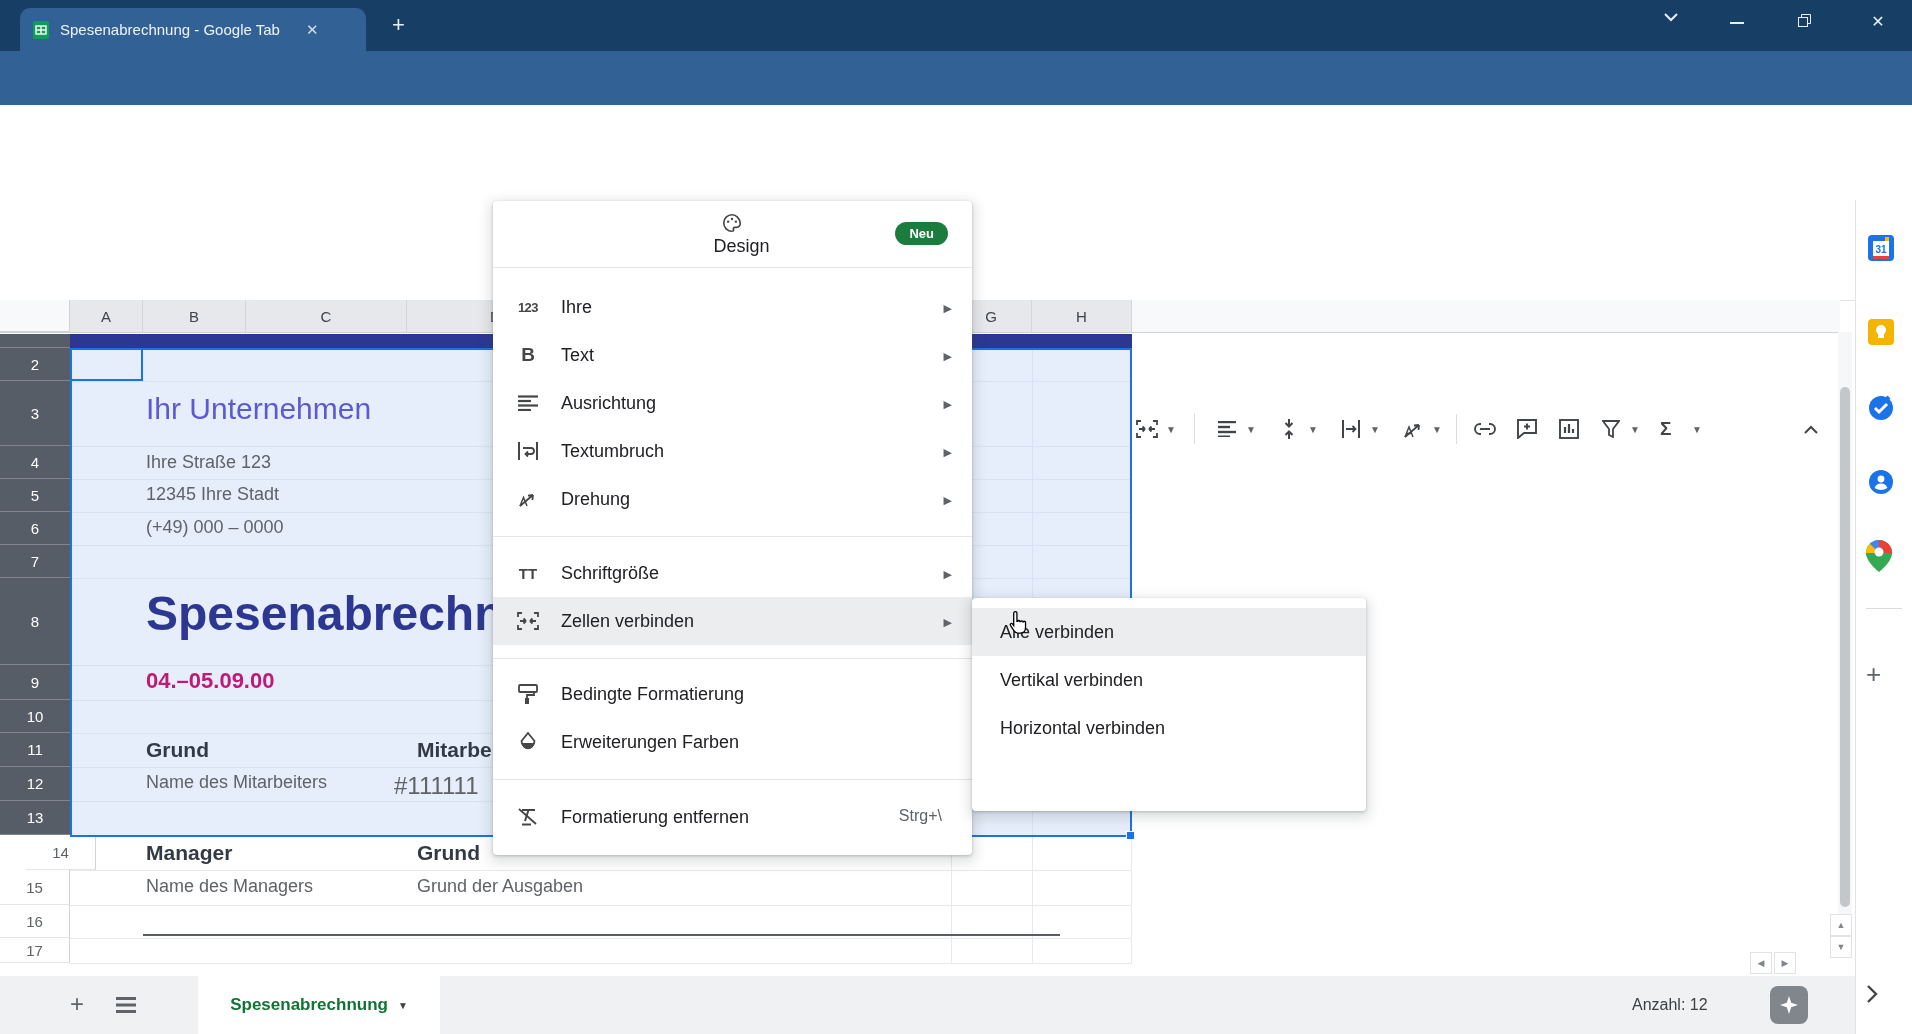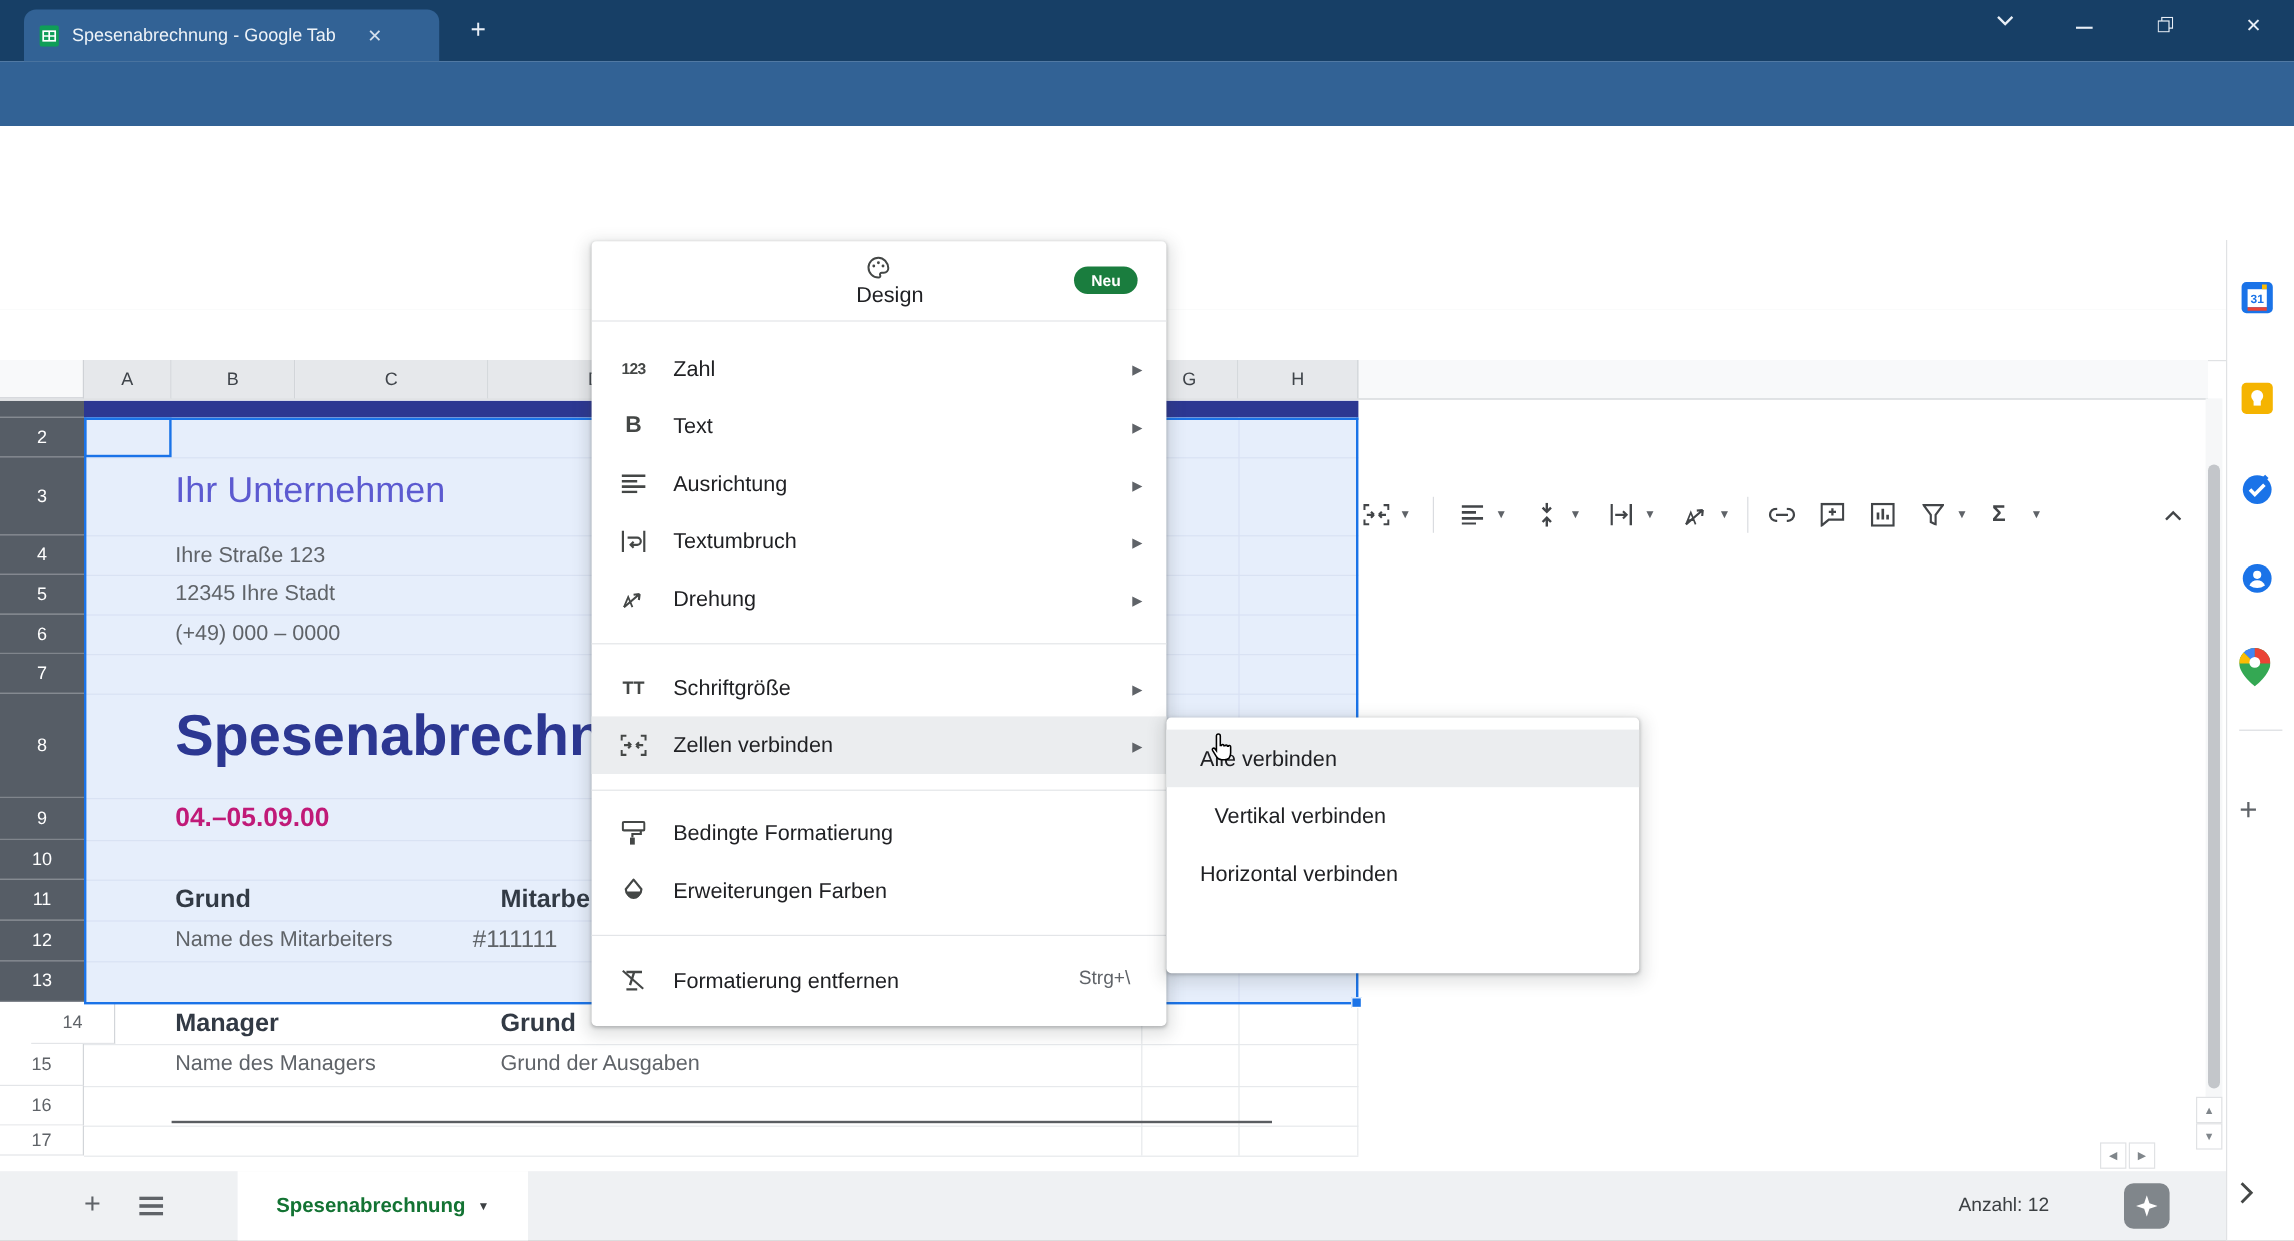--- a/index.html
+++ b/index.html
@@ -424,21 +424,21 @@
 
     <span class="celltxt" style="left:146px;top:392px;font-size:30px;color:#5c5ad0;">Ihr Unternehmen</span>
     <span class="celltxt" style="left:146px;top:452px;font-size:18px;color:#5f6368;">Ihre Straße 123</span>
     <span class="celltxt" style="left:146px;top:484px;font-size:18px;color:#5f6368;">12345 Ihre Stadt</span>
     <span class="celltxt" style="left:146px;top:517px;font-size:18px;color:#5f6368;">(+49) 000 – 0000</span>
     <span class="celltxt" style="left:146px;top:586px;font-size:48px;font-weight:bold;color:#2c3792;">Spesenabrechnung</span>
     <span class="celltxt" style="left:146px;top:668px;font-size:22px;font-weight:bold;color:#c01a78;">04.–05.09.00</span>
     <span class="celltxt" style="left:146px;top:738px;font-size:21px;font-weight:bold;color:#323a45;">Grund</span>
     <span class="celltxt" style="left:417px;top:738px;font-size:21px;font-weight:bold;color:#323a45;">Mitarbe</span>
     <span class="celltxt" style="left:146px;top:772px;font-size:18px;color:#5f6368;">Name des Mitarbeiters</span>
-    <span class="celltxt" style="left:394px;top:772px;font-size:20px;color:#5f6368;">#111111</span>
+    <span class="celltxt" style="left:394px;top:772px;font-size:24px;color:#5f6368;">#111111</span>
     <span class="celltxt" style="left:146px;top:841px;font-size:21px;font-weight:bold;color:#323a45;">Manager</span>
     <span class="celltxt" style="left:417px;top:841px;font-size:21px;font-weight:bold;color:#323a45;">Grund</span>
     <span class="celltxt" style="left:146px;top:876px;font-size:18px;color:#5f6368;">Name des Managers</span>
     <span class="celltxt" style="left:417px;top:876px;font-size:18px;color:#5f6368;">Grund der Ausgaben</span>
     <div class="abs" style="left:143px;top:934px;width:917px;height:2px;background:#5a5d61;"></div>
 
     <div class="abs" style="left:1838px;top:332px;width:14px;height:620px;background:#f6f7f8;">
       <div style="position:absolute;left:2px;top:55px;width:10px;height:520px;background:#c3c6ca;border-radius:5px;"></div>
     </div>
     <div class="scrollbtn" style="left:1830px;top:914px;">▲</div>
@@ -456,21 +456,21 @@
             <circle cx="12" cy="7.6" r="1.3" fill="#444746"></circle>
             <circle cx="16.2" cy="10.5" r="1.3" fill="#444746"></circle>
           </svg>
       </span>
       <span class="lbl">Design</span>
       <span class="badge">Neu</span>
     </div>
     <div class="mdiv" style="top:66px;"></div>
     <div class="mi" style="top:82px;">
       <span class="mic" style="font-size:13px;letter-spacing:-0.5px;">123</span>
-      <span class="lbl">Zahl</span>
+      <span class="lbl">Ihre</span>
       <span class="subarrow">▶</span>
     </div>
     <div class="mi" style="top:130px;">
       <span class="mic" style="font-size:19px;">B</span>
       <span class="lbl">Text</span>
       <span class="subarrow">▶</span>
     </div>
     <div class="mi" style="top:178px;">
       <span class="mic">
         <svg width="20" height="16" viewBox="0 0 20 16">
@@ -552,21 +552,21 @@
       <span class="lbl">Formatierung entfernen</span>
       <span class="shortcut">Strg+\</span>
     </div>
   </div>
 
   <div class="menucard" style="left:972px;top:598px;width:394px;height:213px;z-index:60;">
     <div class="mi hl" style="top:10px;padding-left:28px;">
       <span class="lbl" style="margin-left:0;">Alle verbinden</span>
     </div>
     <div class="mi" style="top:58px;padding-left:28px;">
-      <span class="lbl" style="margin-left:12px;">Vertikal verbinden</span>
+      <span class="lbl" style="margin-left:0;">Vertikal verbinden</span>
     </div>
     <div class="mi" style="top:106px;padding-left:28px;">
       <span class="lbl" style="margin-left:0;">Horizontal verbinden</span>
     </div>
   </div>
 
   <div class="abs" style="left:1005px;top:610px;z-index:99;">
     <svg width="26" height="28" viewBox="0 0 24 26">
         <path d="M9.5 1.5c.9 0 1.5.7 1.5 1.6v7.4h.8c.2-1.1 2-1 2 .2h.8c.2-1 1.9-.9 1.9.3h.7c.3-.9 1.8-.7 1.8.5v4.6c0 3.2-1.6 5.4-4.7 5.4h-2.2c-1.9 0-3.1-.9-4.1-2.5l-3-4.8c-.7-1.2.8-2.3 1.8-1.3L8 14.5V3.1c0-.9.6-1.6 1.5-1.6z" fill="#fff" stroke="#000" stroke-width="1.2"></path>
       </svg>

